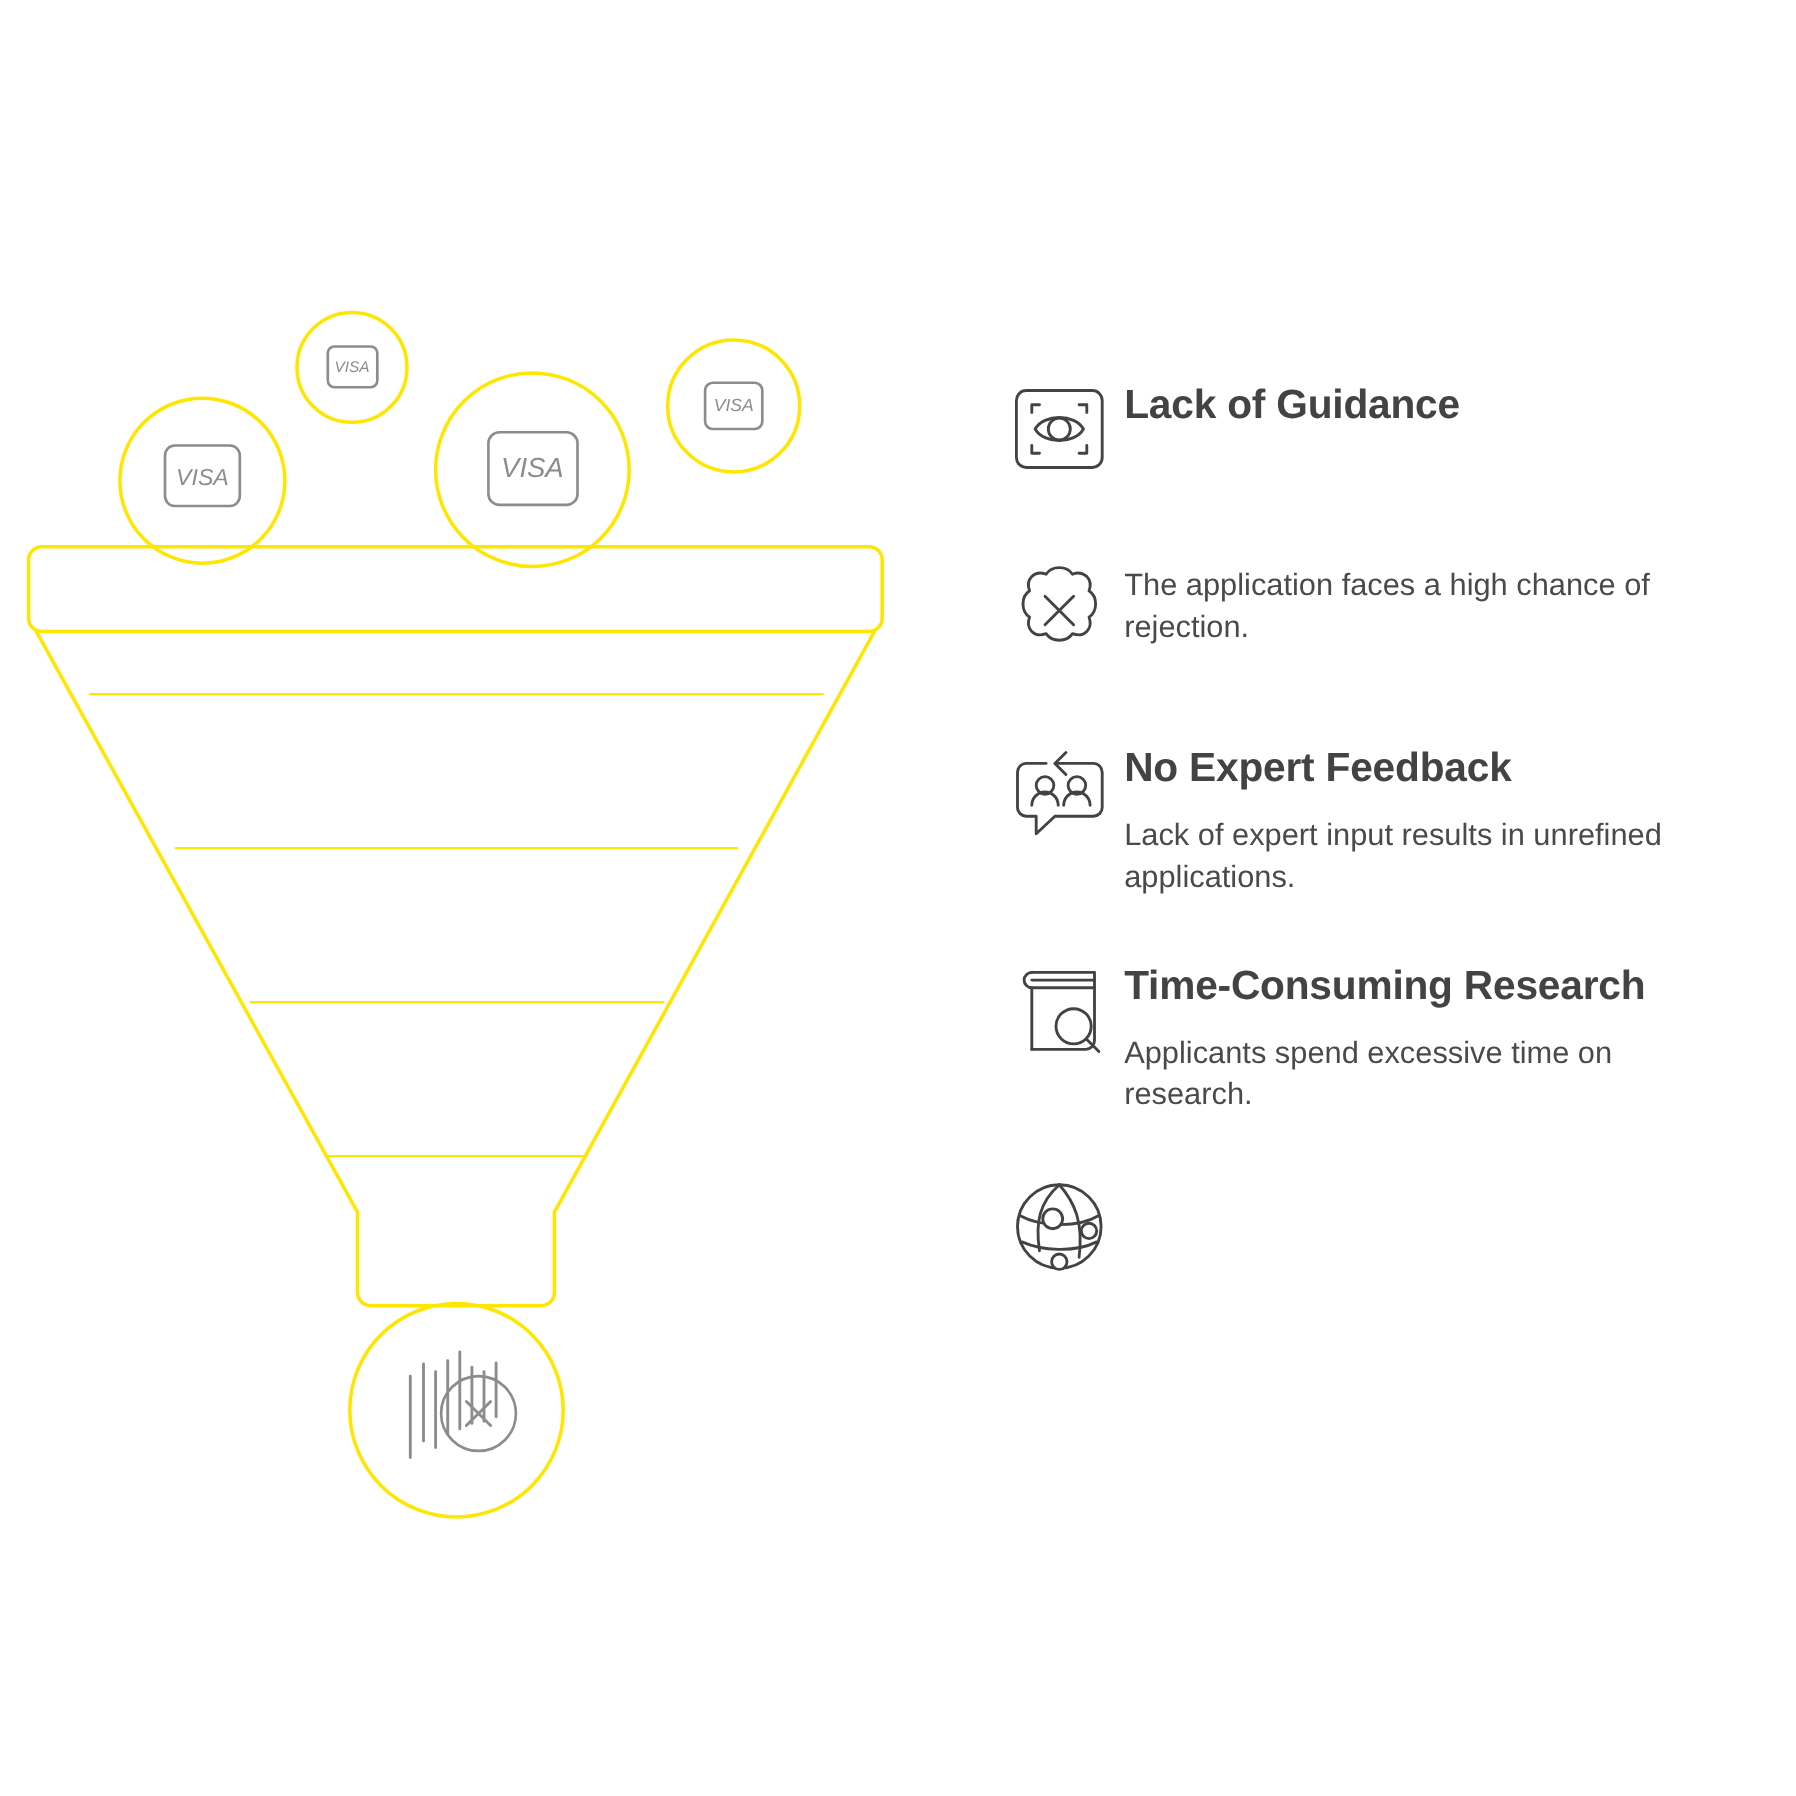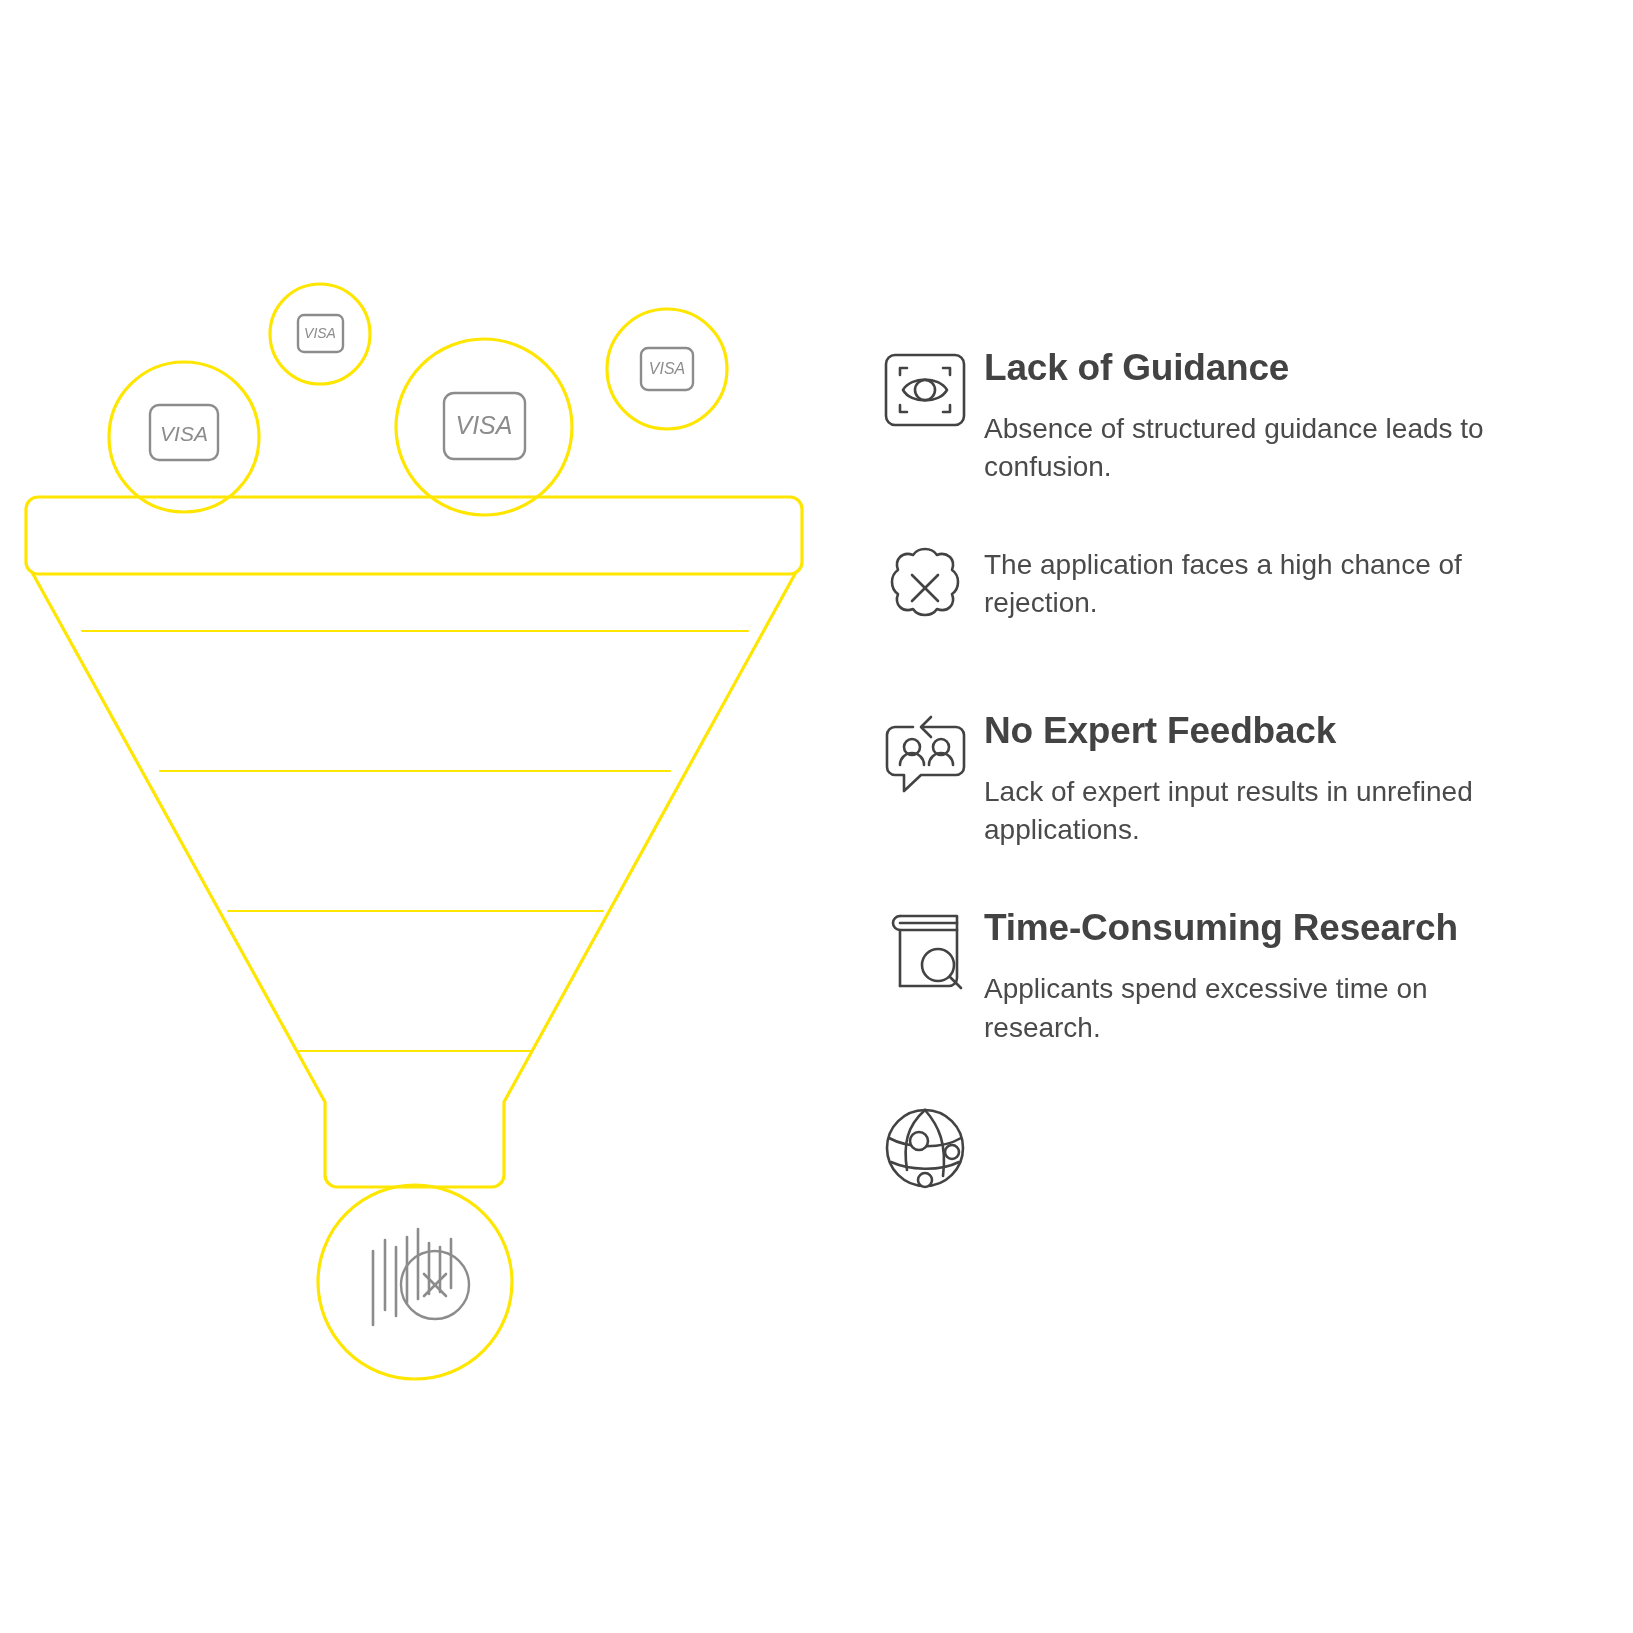--- a/index.html
+++ b/index.html
@@ -34,21 +34,21 @@
     position: absolute;
     left: 0;
     top: 0;
     width: 840px;
     height: 1633px;
   }
 
   
   .features {
     position: absolute;
-    left: 866px;
+    left: 904px;
     top: 336px;
     width: 690px;
   }
   .feature-row {
     display: flex;
     align-items: flex-start;
     margin-bottom: 47px;
   }
   .feature-row:last-child { margin-bottom: 0; }
 
@@ -151,21 +151,20 @@
           <polyline points="23,33 23,26 30,26"></polyline>
           <polyline points="66,26 73,26 73,33"></polyline>
           <polyline points="23,63 23,70 30,70"></polyline>
           <polyline points="66,70 73,70 73,63"></polyline>
           <path d="M 26 48 C 34 34 62 34 70 48 C 62 62 34 62 26 48 Z"></path>
           <circle cx="48" cy="48" r="10"></circle>
         </svg>
       </div>
       <div class="feature-text">
         <h3 class="feature-title">Lack of Guidance</h3>
-        <p class="feature-desc">Absence of structured guidance leads to confusion.</p>
       </div>
     </div>
 
     <div class="feature-row">
       <div class="feature-icon">
         <svg width="96" height="96" viewBox="0 0 96 96" fill="none" stroke="#434343" stroke-width="2.6" stroke-linecap="round" stroke-linejoin="round">
           <path d="M48 9
                    q8 0 12 6 q7 -3 13 2 q5 5 2 13 q6 4 6 12 q0 8 -6 12 q3 8 -2 13 q-5 5 -13 2
                    q-4 6 -12 6 q-8 0 -12 -6 q-8 3 -13 -2 q-5 -5 -2 -13 q-6 -4 -6 -12 q0 -8 6 -12
                    q-3 -8 2 -13 q5 -5 13 -2 q4 -6 12 -6 Z"></path>

